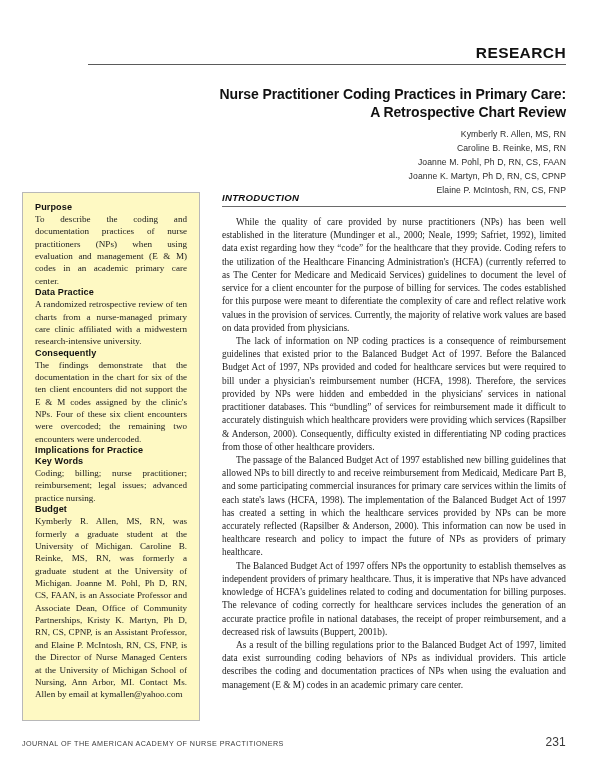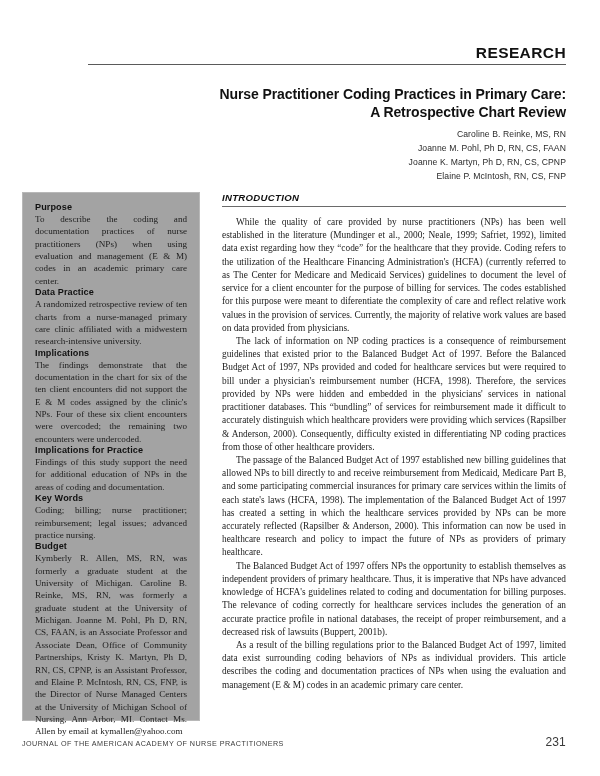--- a/index.html
+++ b/index.html
@@ -77,21 +77,21 @@
     letter-spacing: 0.1px;
   }
 
   
   .sidebar {
     position: absolute;
     left: 22px;
     top: 192px;
     width: 178px;
     height: 529px;
-    background: #a3a3a3;
+    background: #fef9c3;
     border: 1px solid #b8b8b8;
     box-sizing: border-box;
     padding: 9px 12px 8px 12px;
   }
   .sb-h {
     font-family: "Liberation Sans", sans-serif;
     font-weight: bold;
     font-size: 9.1px;
     color: #111;
     margin: 0 0 1px 0;
@@ -174,46 +174,46 @@
     <span class="label">RESEARCH</span>
     <div class="rule"></div>
   </div>
 
   <div class="titleblock">
     <div class="title-line">Nurse Practitioner Coding Practices in Primary Care:</div>
     <div class="title-line">A Retrospective Chart Review</div>
   </div>
 
   <div class="authors">
+    <div class="author-line">Kymberly R. Allen, MS, RN</div>
     <div class="author-line">Caroline B. Reinke, MS, RN</div>
     <div class="author-line">Joanne M. Pohl, Ph D, RN, CS, FAAN</div>
     <div class="author-line">Joanne K. Martyn, Ph D, RN, CS, CPNP</div>
     <div class="author-line">Elaine P. McIntosh, RN, CS, FNP</div>
   </div>
 
   <div class="sidebar">
 
     <div class="sb-block">
       <div class="sb-h">Purpose</div>
       <p class="sb-p">To describe the coding and documentation practices of nurse practitioners (NPs) when using evaluation and management (E &amp; M) codes in an academic primary care center.</p>
     </div>
 
     <div class="sb-block">
       <div class="sb-h">Data Practice</div>
       <p class="sb-p">A randomized retrospective review of ten charts from a nurse-managed primary care clinic affiliated with a midwestern research-intensive university.</p>
     </div>
 
     <div class="sb-block">
-      <div class="sb-h">Implications</div>
+      <div class="sb-h">Consequently</div>
       <p class="sb-p">The findings demonstrate that the documentation in the chart for six of the ten client encounters did not support the E &amp; M codes assigned by the clinic's NPs. Four of these six client encounters were overcoded; the remaining two encounters were undercoded.</p>
     </div>
 
     <div class="sb-block">
       <div class="sb-h">Implications for Practice</div>
-      <p class="sb-p">Findings of this study support the need for additional education of NPs in the areas of coding and documentation.</p>
     </div>
 
     <div class="sb-block">
       <div class="sb-h">Key Words</div>
       <p class="sb-p">Coding; billing; nurse practitioner; reimbursement; legal issues; advanced practice nursing.</p>
     </div>
 
     <div class="sb-block">
       <div class="sb-h">Budget</div>
       <p class="sb-p">Kymberly R. Allen, MS, RN, was formerly a graduate student at the University of Michigan. Caroline B. Reinke, MS, RN, was formerly a graduate student at the University of Michigan. Joanne M. Pohl, Ph D, RN, CS, FAAN, is an Associate Professor and Associate Dean, Office of Community Partnerships, Kristy K. Martyn, Ph D, RN, CS, CPNP, is an Assistant Professor, and Elaine P. McIntosh, RN, CS, FNP, is the Director of Nurse Managed Centers at the University of Michigan School of Nursing, Ann Arbor, MI. Contact Ms. Allen by email at kymallen@yahoo.com</p>

